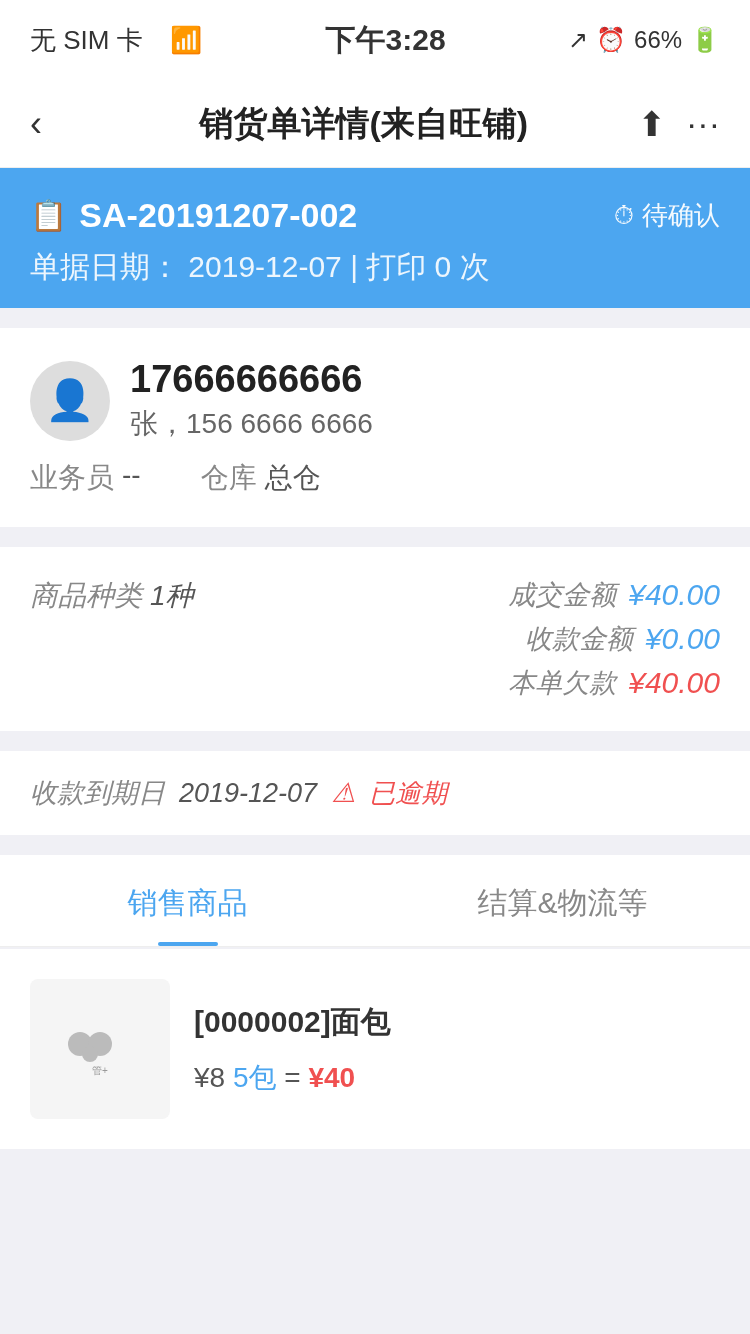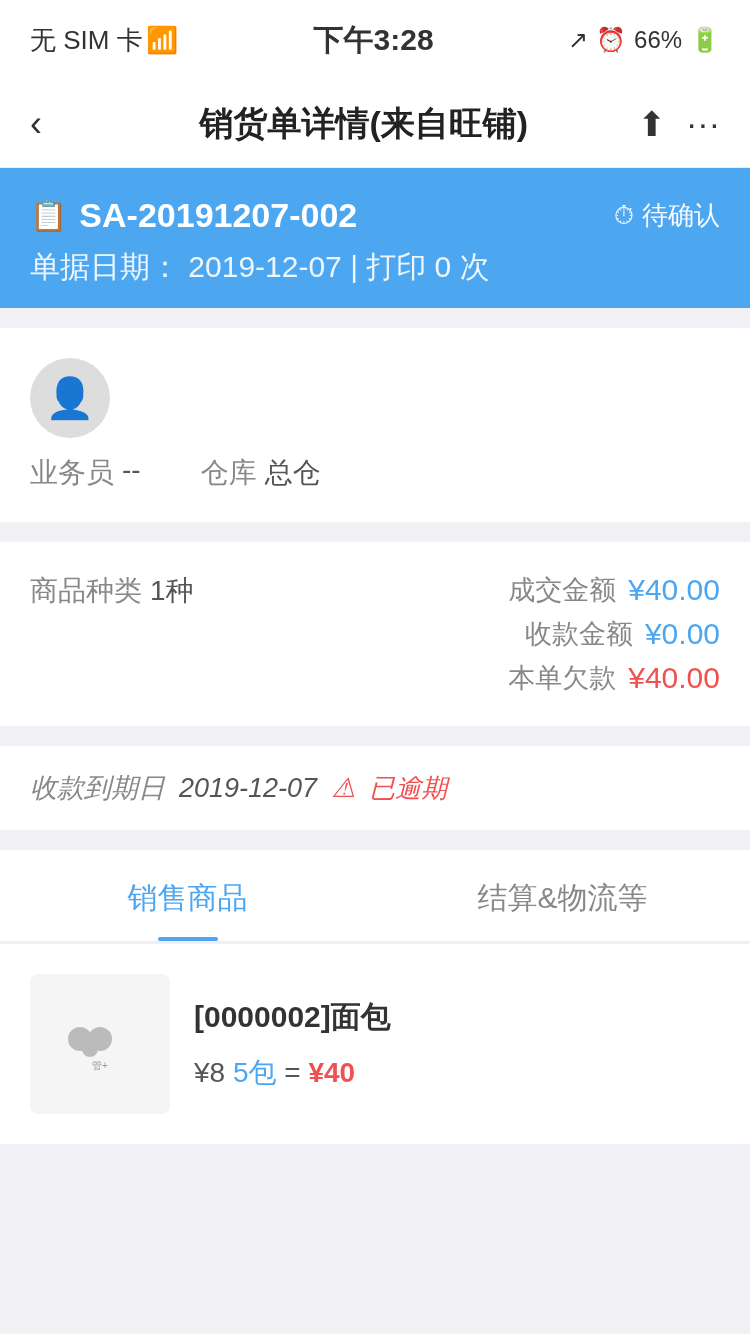--- a/index.html
+++ b/index.html
@@ -17,21 +17,21 @@
     .status-bar {
       background: #fff;
       display: flex;
       justify-content: space-between;
       align-items: center;
       padding: 0 30px;
       height: 80px;
       font-size: 26px;
       font-weight: 500;
     }
-    .status-left { display: flex; align-items: center; gap: 4px; }
+    .status-left { display: flex; align-items: center; gap: 28px; }
     .status-center { font-size: 30px; font-weight: 600; }
     .status-right { display: flex; align-items: center; gap: 8px; font-size: 24px; }
 
     
     .nav-bar {
       background: #fff;
       display: flex;
       align-items: center;
       justify-content: space-between;
       height: 88px;
@@ -133,20 +133,21 @@
       margin-top: 6px;
     }
     .meta-item { display: flex; gap: 8px; }
     .meta-label { color: #888; }
 
     
     .summary-section {
       background: #fff;
       margin-top: 20px;
       padding: 30px;
+      font-style: italic;
     }
     .summary-row {
       display: flex;
       justify-content: space-between;
       align-items: flex-start;
     }
     .summary-left { font-size: 28px; color: #555; }
     .summary-right {
       display: flex;
       flex-direction: column;
@@ -298,20 +299,24 @@
   <div class="order-meta">
     <span>单据日期：</span>
     <span>2019-12-07</span>
     <span>| 打印 0 次</span>
   </div>
 </div>
 
 <div class="customer-card">
   <div class="customer-top">
     <div class="avatar">👤</div>
+    <div>
+      <div class="customer-phone">17666666666</div>
+      <div class="customer-name">张，156 6666 6666</div>
+    </div>
   </div>
   <div class="customer-meta">
     <div class="meta-item">
       <span class="meta-label">业务员</span>
       <span>--</span>
     </div>
     <div class="meta-item">
       <span class="meta-label">仓库</span>
       <span>总仓</span>
     </div>

